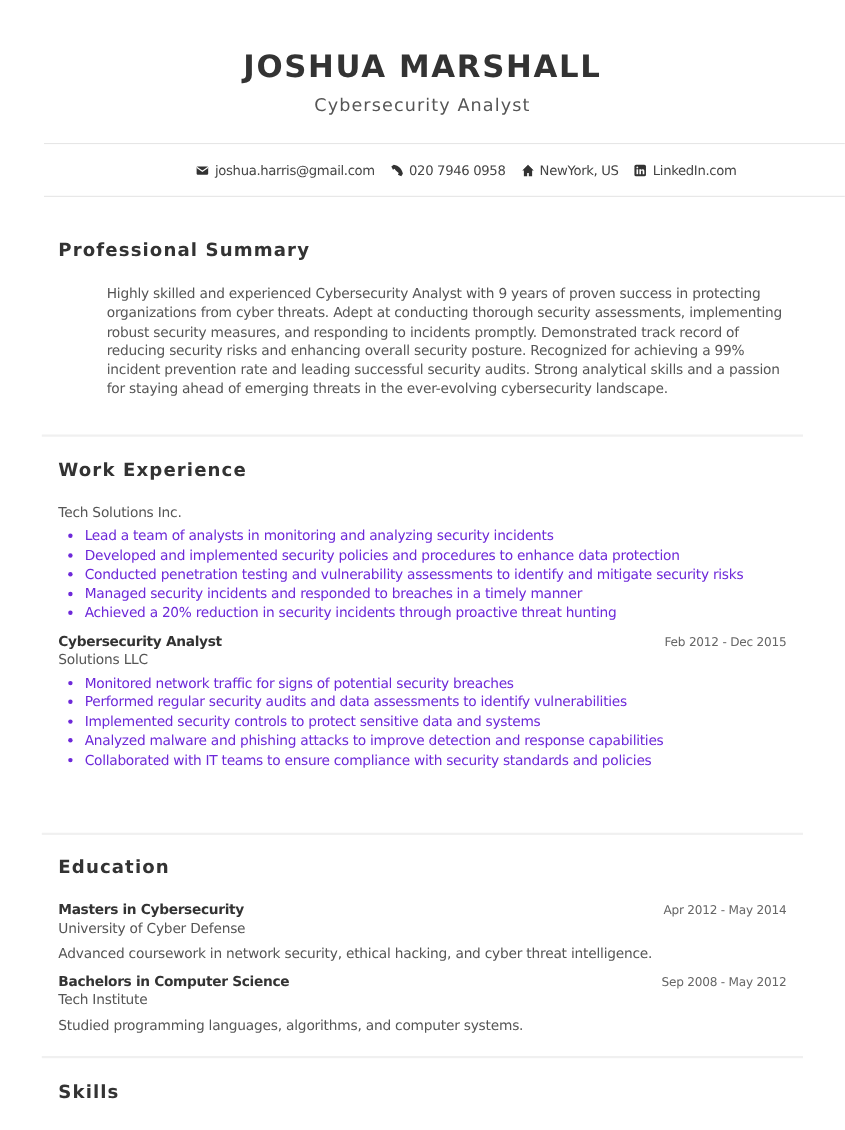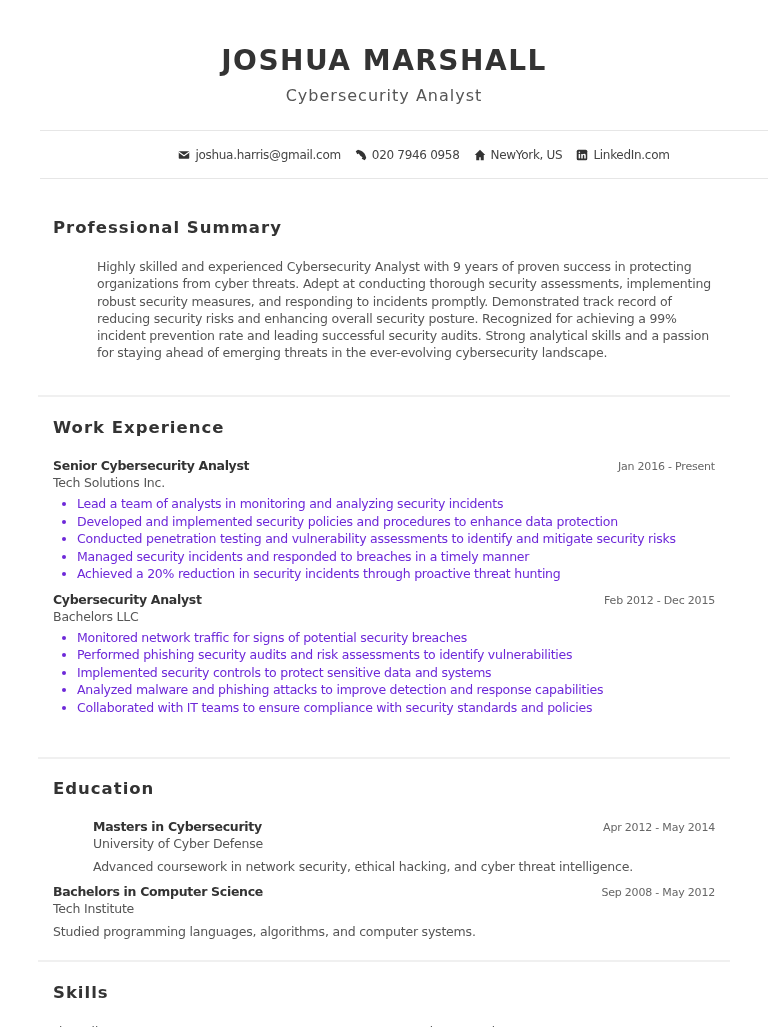--- a/index.html
+++ b/index.html
@@ -97,55 +97,51 @@
 <div class="section" style="top: 218px;">
   <div class="section-title">Professional Summary</div>
   <div class="summary-text">Highly skilled and experienced Cybersecurity Analyst with 9 years of proven success in protecting organizations from cyber threats. Adept at conducting thorough security assessments, implementing robust security measures, and responding to incidents promptly. Demonstrated track record of reducing security risks and enhancing overall security posture. Recognized for achieving a 99% incident prevention rate and leading successful security audits. Strong analytical skills and a passion for staying ahead of emerging threats in the ever-evolving cybersecurity landscape.</div>
 </div>
 <div class="divider" style="top: 395px;"></div>
 
 <div class="section" style="top: 418px;">
   <div class="section-title">Work Experience</div>
 
   <div class="entry" style="margin-top: 19px;">
-    <div class="entry-head">
-      <span class="entry-title">Senior Cybersecurity Analyst</span>
-      <span class="entry-date">Jan 2016 - Present</span>
-    </div>
     <div class="entry-org">Tech Solutions Inc.</div>
     <ul class="bullets">
       <li>Lead a team of analysts in monitoring and analyzing security incidents</li>
       <li>Developed and implemented security policies and procedures to enhance data protection</li>
       <li>Conducted penetration testing and vulnerability assessments to identify and mitigate security risks</li>
       <li>Managed security incidents and responded to breaches in a timely manner</li>
       <li>Achieved a 20% reduction in security incidents through proactive threat hunting</li>
     </ul>
   </div>
 
   <div class="entry" style="margin-top: 8px;">
     <div class="entry-head">
       <span class="entry-title">Cybersecurity Analyst</span>
       <span class="entry-date">Feb 2012 - Dec 2015</span>
     </div>
-    <div class="entry-org">Bachelors LLC</div>
+    <div class="entry-org">Solutions LLC</div>
     <ul class="bullets">
       <li>Monitored network traffic for signs of potential security breaches</li>
-      <li>Performed phishing security audits and risk assessments to identify vulnerabilities</li>
+      <li>Performed regular security audits and data assessments to identify vulnerabilities</li>
       <li>Implemented security controls to protect sensitive data and systems</li>
       <li>Analyzed malware and phishing attacks to improve detection and response capabilities</li>
       <li>Collaborated with IT teams to ensure compliance with security standards and policies</li>
     </ul>
   </div>
 </div>
 <div class="divider" style="top: 757px;"></div>
 
 <div class="section" style="top: 779px;">
   <div class="section-title">Education</div>
 
-  <div class="entry" style="margin-top: 19px; margin-left: 40px;">
+  <div class="entry" style="margin-top: 19px;">
     <div class="entry-head">
       <span class="entry-title">Masters in Cybersecurity</span>
       <span class="entry-date">Apr 2012 - May 2014</span>
     </div>
     <div class="entry-org">University of Cyber Defense</div>
     <div class="entry-desc">Advanced coursework in network security, ethical hacking, and cyber threat intelligence.</div>
   </div>
 
   <div class="entry" style="margin-top: 8px;">
     <div class="entry-head">

